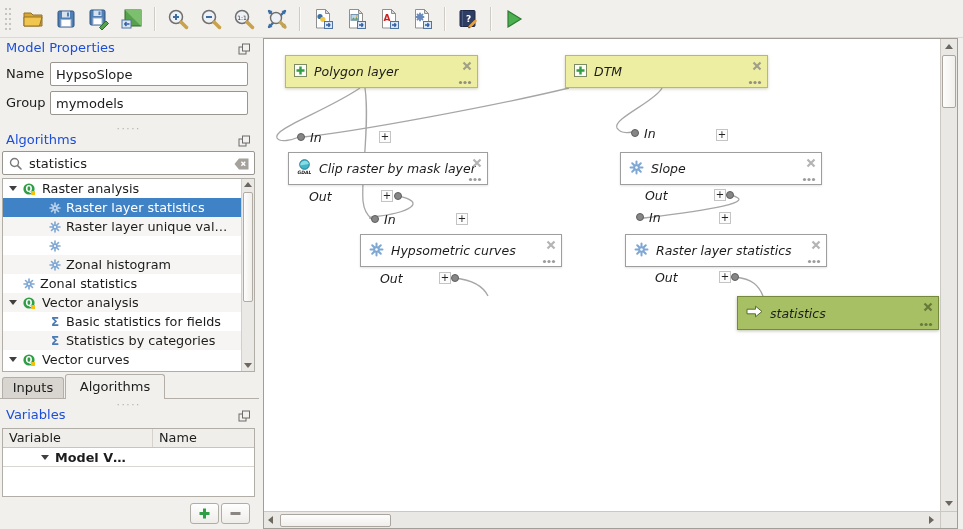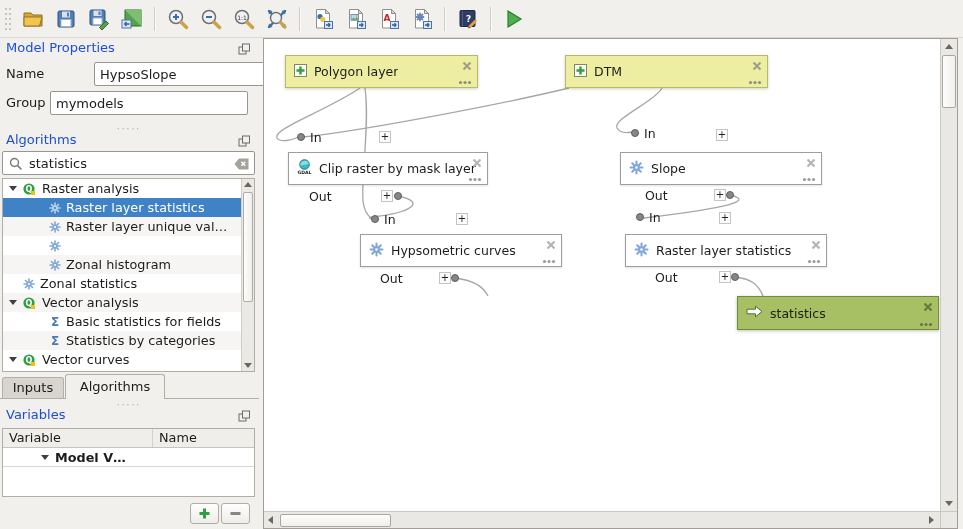--- a/index.html
+++ b/index.html
@@ -52,21 +52,21 @@
   
   .vtable{position:absolute;left:2px;top:428px;width:253px;height:69px;background:#fff;border:1px solid #b1aea8;}
   .vhead{position:absolute;left:0;top:0;width:100%;height:19px;background:#f0eeeb;border-bottom:1px solid #c7c4bf;display:flex;font-size:12.8px;}
   .vhead .c1{width:150px;padding-left:6px;line-height:18px;border-right:1px solid #d5d2cd;}
   .vhead .c2{padding-left:6px;line-height:18px;}
   .vrow{position:absolute;left:0;top:19px;width:100%;height:19px;border-bottom:1px solid #dad7d2;display:flex;align-items:center;font-weight:bold;font-size:12.8px;padding-left:32px;}
   .vrow .caret{margin:4px 6px 0 6px;}
   .btn{position:absolute;width:29px;height:21px;background:linear-gradient(#fefefe,#efedea);border:1px solid #b0aca6;border-radius:3px;display:flex;align-items:center;justify-content:center;}
   
   .canvas{position:absolute;left:263px;top:38px;width:695px;height:491px;border:1px solid #a29e97;background:#fff;}
-  .ccontent{position:absolute;left:0;top:0;width:676px;height:407px;overflow:hidden;}
+  .ccontent{position:absolute;left:0;top:0;width:676px;height:407px;overflow:hidden;font-style:italic;}
   .edges{position:absolute;left:0;top:0;z-index:1;}
   .node{position:absolute;height:33px;border:1px solid;display:flex;align-items:center;gap:7px;
     padding:0 8px;font-size:12.5px;z-index:2;}
   .node.input{background:#edeea1;border-color:#b9b96b;box-shadow:0 1px 3px rgba(120,120,60,.35);}
   .node.alg{background:#fff;border-color:#9e9e9e;box-shadow:0 1px 2px rgba(0,0,0,.12);}
   .node.output{background:#a6c063;border-color:#75893c;box-shadow:0 1px 3px rgba(60,80,30,.35);height:34px;}
   .nlabel{white-space:nowrap;overflow:hidden;}
   .nclose{position:absolute;top:3px;right:5px;color:#a0a08a;z-index:3;}
   .node.alg .nclose{color:#b4b4b4;}
   .node.output .nclose{color:#68793b;}
@@ -232,21 +232,21 @@
 
 <div>
 
   <div class="ptitle" style="top:40px;">Model Properties</div>
   <svg class="dockbtn" style="top:43px;" viewBox="0 0 13 13">
       <rect x="1" y="4" width="7" height="7" fill="#f1f0ec" stroke="#6b6b6b"></rect>
       <rect x="4.5" y="1" width="7" height="7" fill="#f1f0ec" stroke="#6b6b6b"></rect>
     </svg>
 
   <div class="label" style="top:62px;">Name</div>
-  <input class="txt" style="left: 50px; top: 62px; width: 198px; margin-left: 44px;" value="HypsoSlope">
+  <input class="txt" style="left: 50px; top: 62px; width: 198px;" value="HypsoSlope">
 
   <div class="label" style="top:91px;">Group</div>
   <input class="txt" style="left: 50px; top: 91px; width: 198px;" value="mymodels">
 
   <div class="dots" style="top:126px;">·····</div>
 
   <div class="ptitle" style="top:132px;">Algorithms</div>
   <svg class="dockbtn" style="top:135px;" viewBox="0 0 13 13">
       <rect x="1" y="4" width="7" height="7" fill="#f1f0ec" stroke="#6b6b6b"></rect>
       <rect x="4.5" y="1" width="7" height="7" fill="#f1f0ec" stroke="#6b6b6b"></rect>

